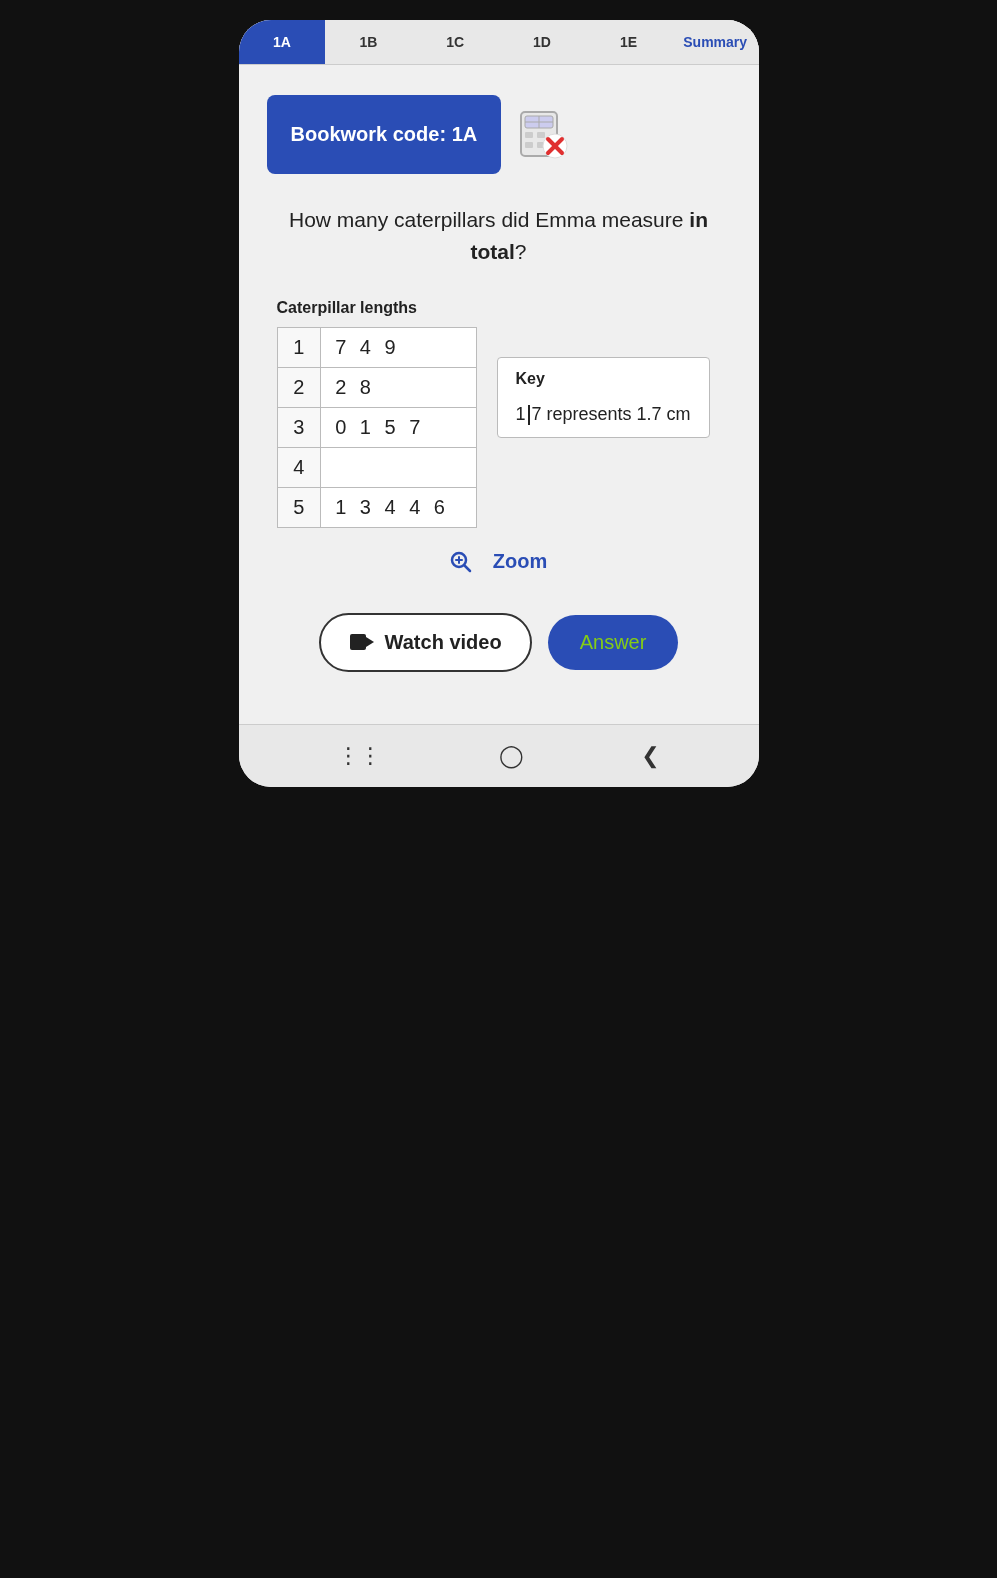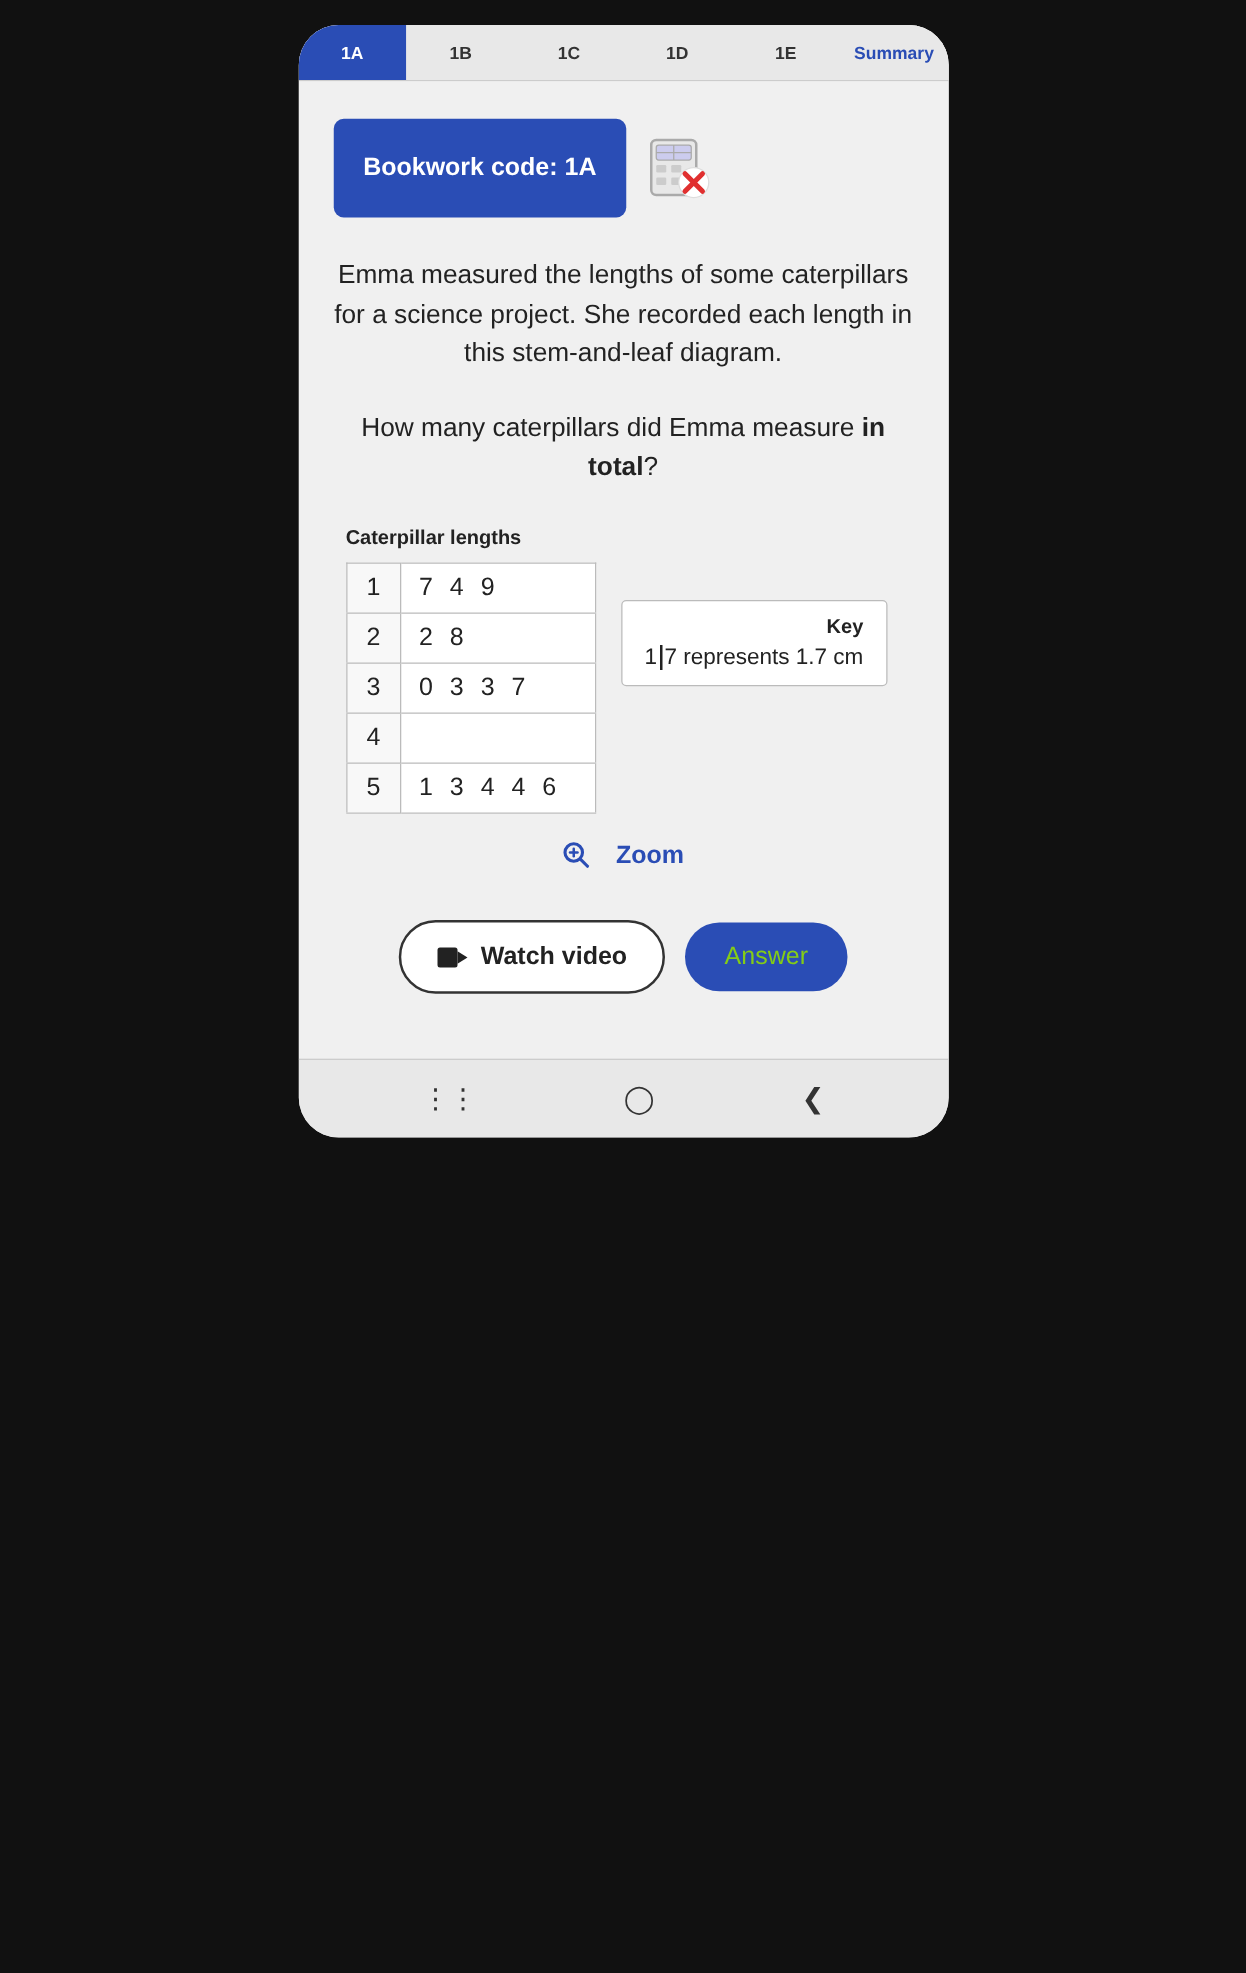--- a/index.html
+++ b/index.html
@@ -156,22 +156,22 @@
       border: 1px solid #bbb;
       border-radius: 4px;
       padding: 12px 18px;
       margin-top: 30px;
     }
 
     .key-title {
       font-size: 16px;
       font-weight: 700;
       color: #222;
-      margin-bottom: 4px;
-      text-align: right;
+      margin-bottom: 16px;
+      text-align: left;
     }
 
     .key-content {
       font-size: 18px;
       color: #222;
       white-space: nowrap;
     }
 
     .key-separator {
       display: inline-block;
@@ -284,21 +284,20 @@
           <rect x="8" y="34" width="8" height="6" rx="1" fill="#ccc"></rect>
           <rect x="20" y="34" width="8" height="6" rx="1" fill="#ccc"></rect>
 
           <circle cx="38" cy="38" r="12" fill="#fff" stroke="#ddd" stroke-width="1"></circle>
           <line x1="31" y1="31" x2="45" y2="45" stroke="#e03030" stroke-width="4" stroke-linecap="round"></line>
           <line x1="45" y1="31" x2="31" y2="45" stroke="#e03030" stroke-width="4" stroke-linecap="round"></line>
         </svg>
       </div>
     </div>
 
-    <p class="question-text">Emma measured the lengths of some caterpillars for a science project. She recorded each length in this stem-and-leaf diagram.</p>
 
     <p class="question-subtext">
       <span>How many caterpillars did Emma measure</span>
       <span class="bold">in total</span><span>?</span>
     </p>
 
     <p class="diagram-label">Caterpillar lengths</p>
 
     <div class="diagram-section">
       <table class="stem-table">
@@ -306,21 +305,21 @@
             <tr>
           <td class="stem-cell">1</td>
           <td class="leaf-cell">7 4 9</td>
         </tr>
         <tr>
           <td class="stem-cell">2</td>
           <td class="leaf-cell">2 8</td>
         </tr>
         <tr>
           <td class="stem-cell">3</td>
-          <td class="leaf-cell">0 3 3 7</td>
+          <td class="leaf-cell">0 1 5 7</td>
         </tr>
         <tr>
           <td class="stem-cell">4</td>
           <td class="leaf-cell"></td>
         </tr>
         <tr>
           <td class="stem-cell">5</td>
           <td class="leaf-cell">1 3 4 4 6</td>
         </tr>
       </tbody>

